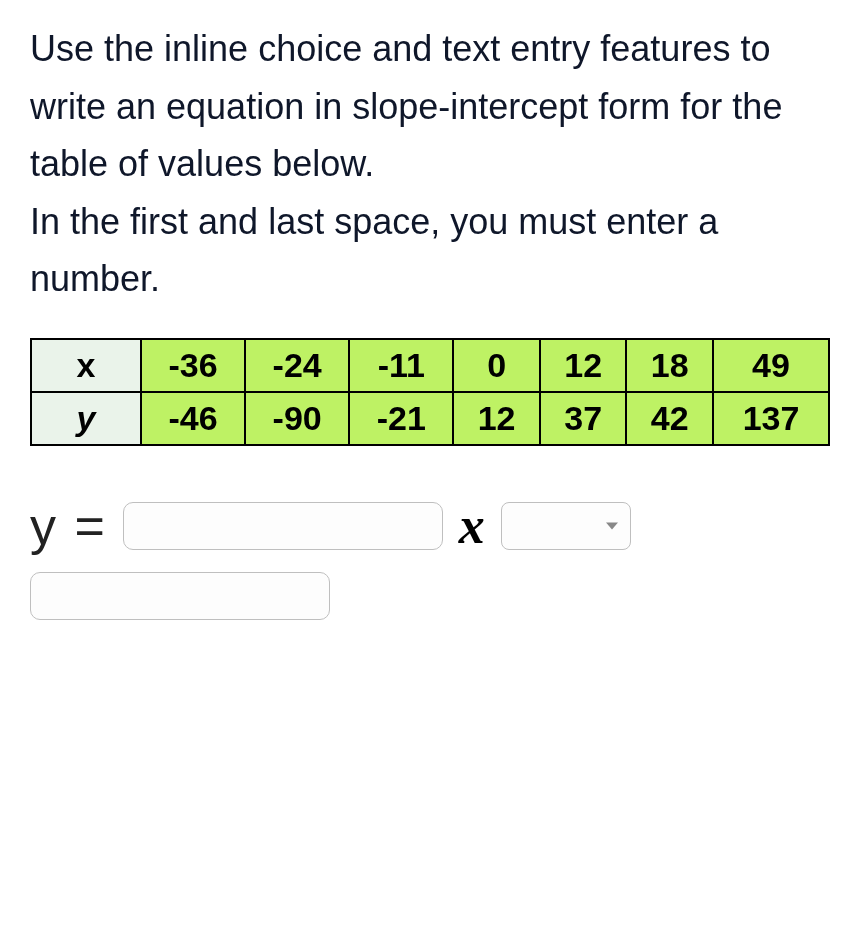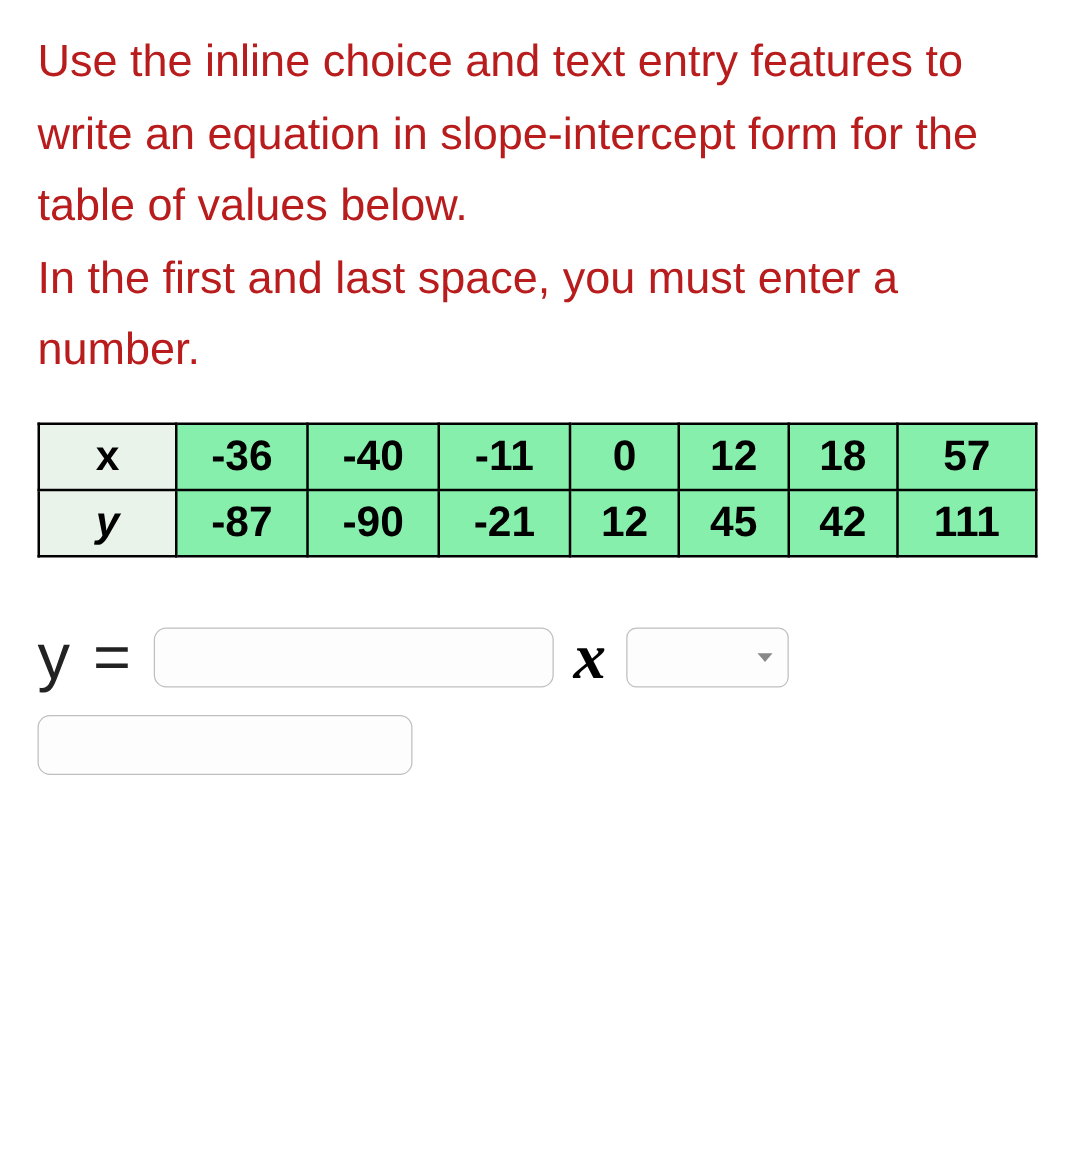--- a/index.html
+++ b/index.html
@@ -11,40 +11,40 @@
       font-family: Arial, Helvetica, sans-serif;
       background: #ffffff;
       width: 860px;
       height: 926px;
       padding: 20px 30px;
       color: #333;
     }
     .instruction {
       font-size: 36px;
       line-height: 1.6;
-      color: #b91c1c;
+      color: #0f172a;
       margin-bottom: 30px;
       font-weight: 400;
     }
     .table-wrap {
       margin-bottom: 50px;
     }
     table.values {
       border-collapse: collapse;
       width: 100%;
       font-family: Arial, Helvetica, sans-serif;
     }
     table.values td {
       border: 2px solid #000;
       text-align: center;
       padding: 6px 8px;
       font-size: 34px;
       font-weight: 700;
       color: #000;
-      background: #86efac;
+      background: #bef264;
     }
     table.values td.hdr {
       background: #eaf3ea;
       font-size: 34px;
       width: 110px;
     }
     .y-label-cell {
       font-style: italic;
       padding-bottom: 2px;
     }
@@ -121,38 +121,38 @@
   <span>Use the inline choice and text entry features to write an equation in slope-intercept form for the table of values below.</span><br>
   <span>In the first and last space, you must enter a number.</span>
 </div>
 
 <div class="table-wrap">
   <table class="values">
     <tbody>
         <tr>
       <td class="hdr">x</td>
       <td>-36</td>
-      <td>-40</td>
+      <td>-24</td>
       <td>-11</td>
       <td>0</td>
       <td>12</td>
       <td>18</td>
-      <td>57</td>
+      <td>49</td>
     </tr>
     <tr>
       <td class="hdr">
         <span class="y-label-cell">y</span>
       </td>
-      <td>-87</td>
+      <td>-46</td>
       <td>-90</td>
       <td>-21</td>
       <td>12</td>
-      <td>45</td>
+      <td>37</td>
       <td>42</td>
-      <td>111</td>
+      <td>137</td>
     </tr>
   </tbody>
     </table>
 </div>
 
 <div class="equation-row">
   <span class="y-equals">y =</span>
   <input type="text" class="text-input slope-input" value="" style="">
   <span class="x-var">x</span>
   <div class="select-wrap">

